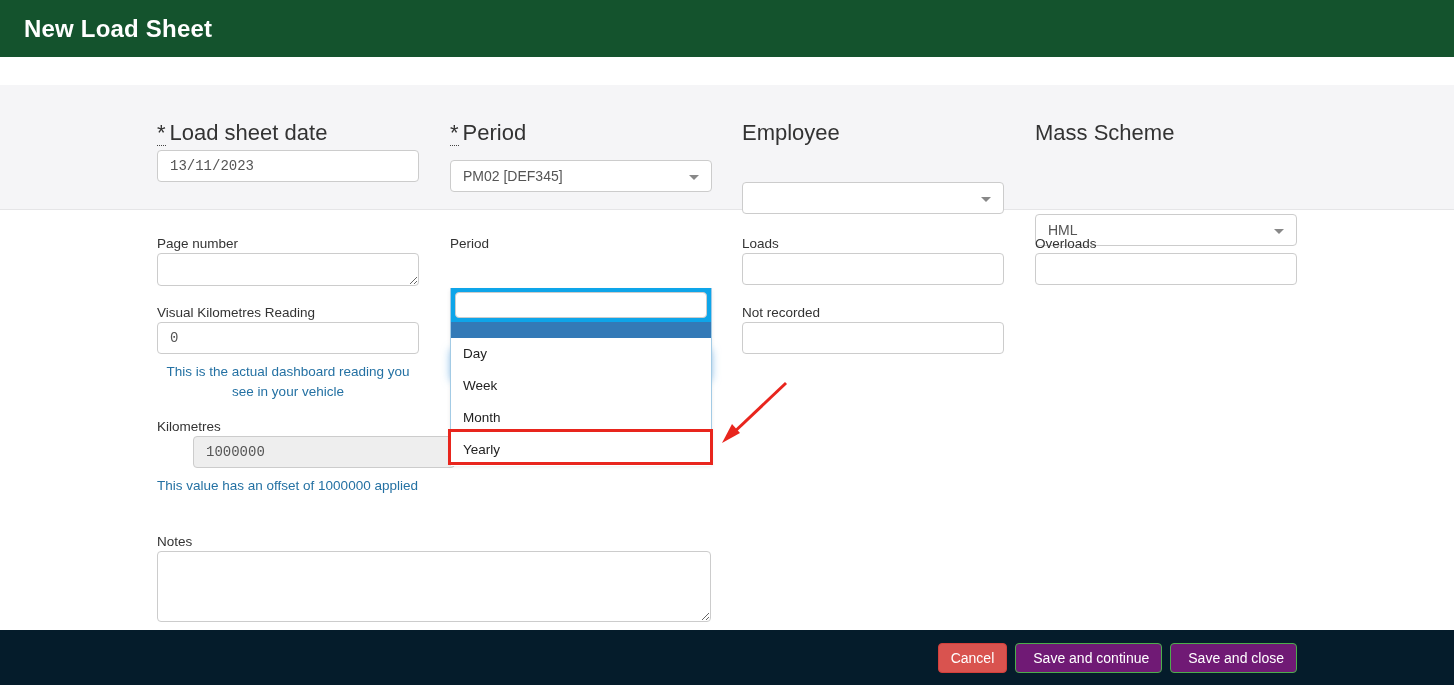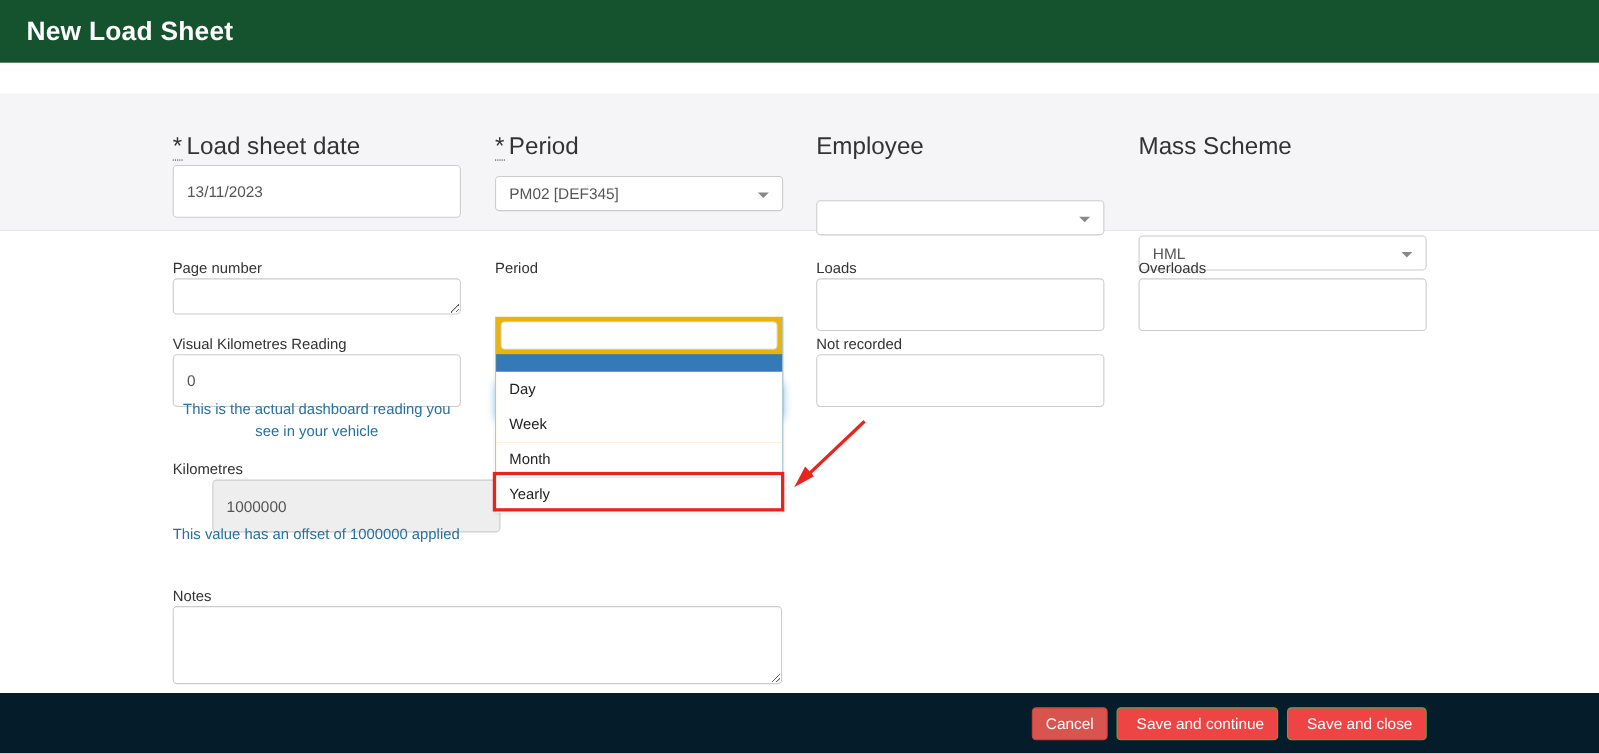--- a/index.html
+++ b/index.html
@@ -22,39 +22,39 @@
     background: #051c2b;
   }
   .footer-actions {
     position: absolute; top: 13px; right: 157px; display: flex; gap: 8px;
   }
   .btn {
     height: 30px; padding: 0 12px; border-radius: 4px; border: 1px solid transparent;
     color: #fff; font-size: 14px; font-family: inherit; cursor: pointer; line-height: 28px; text-align: right;
   }
   .btn-danger { background: #d9534f; border-color: #d43f3a; }
-  .btn-success { background: #ef4444; border-color: #4cae4c; padding-left: 17px; }
+  .btn-success { background: #701a75; border-color: #4cae4c; padding-left: 17px; }
 
   
   .band {
     position: absolute; left: 0; top: 85px; width: 1454px; height: 125px;
     background: #f5f5f7; border-bottom: 1px solid #e5e5e7;
   }
 
   
   .abs { position: absolute; }
   .lbl-lg { font-size: 22px; color: #333; white-space: nowrap; }
   .lbl-sm { font-size: 13.5px; color: #333; white-space: nowrap; }
   .req { border-bottom: 1px dotted #444; cursor: help; margin-right: 4px; }
 
   .field-input, .field-textarea, .select-box {
     width: 262px; border: 1px solid #ccc; border-radius: 4px; background: #fff;
     font-family: inherit; font-size: 14px; color: #555; padding: 0 12px; outline: none;
   }
-  .field-input { height: 48px; }
+  .field-input { height: 32px; font-family: Liberation Mono, monospace; }
   .field-textarea { height: 33px; padding: 6px 12px; resize: both; overflow: auto; }
   .field-textarea.notes { width: 554px; height: 71px; }
   .field-input:disabled { background: #eeeeee; cursor: not-allowed; }
 
   .select-box {
     height: 32px; display: flex; align-items: center; position: relative; cursor: pointer;
   }
   .caret-down {
     position: absolute; right: 12px; top: 14px; width: 0; height: 0;
     border-left: 5px solid transparent; border-right: 5px solid transparent;
@@ -66,21 +66,21 @@
     border-bottom: 5px solid #888;
   }
   .select-box.open {
     border-color: #66afe9;
     box-shadow: 0 0 8px rgba(102,175,233,0.65);
   }
 
   
   .dropdown-panel {
     position: absolute; left: 450px; top: 288px; width: 262px; height: 177px;
-    background: #eab308; border: 1px solid #a3cbe5; border-top: none; z-index: 5;
+    background: #0ea5e9; border: 1px solid #a3cbe5; border-top: none; z-index: 5;
     box-shadow: 0 2px 4px rgba(0,0,0,0.08);
   }
   .dropdown-search {
     position: absolute; left: 4px; top: 4px; width: 252px; height: 26px;
     border: 1px solid #ccc; border-radius: 4px; font-family: inherit; font-size: 13px;
     color: #555; padding: 0 6px; outline: none;
   }
   .dropdown-empty-option {
     position: absolute; left: 0; top: 34px; width: 260px; height: 16px;
     background: #337ab7;

